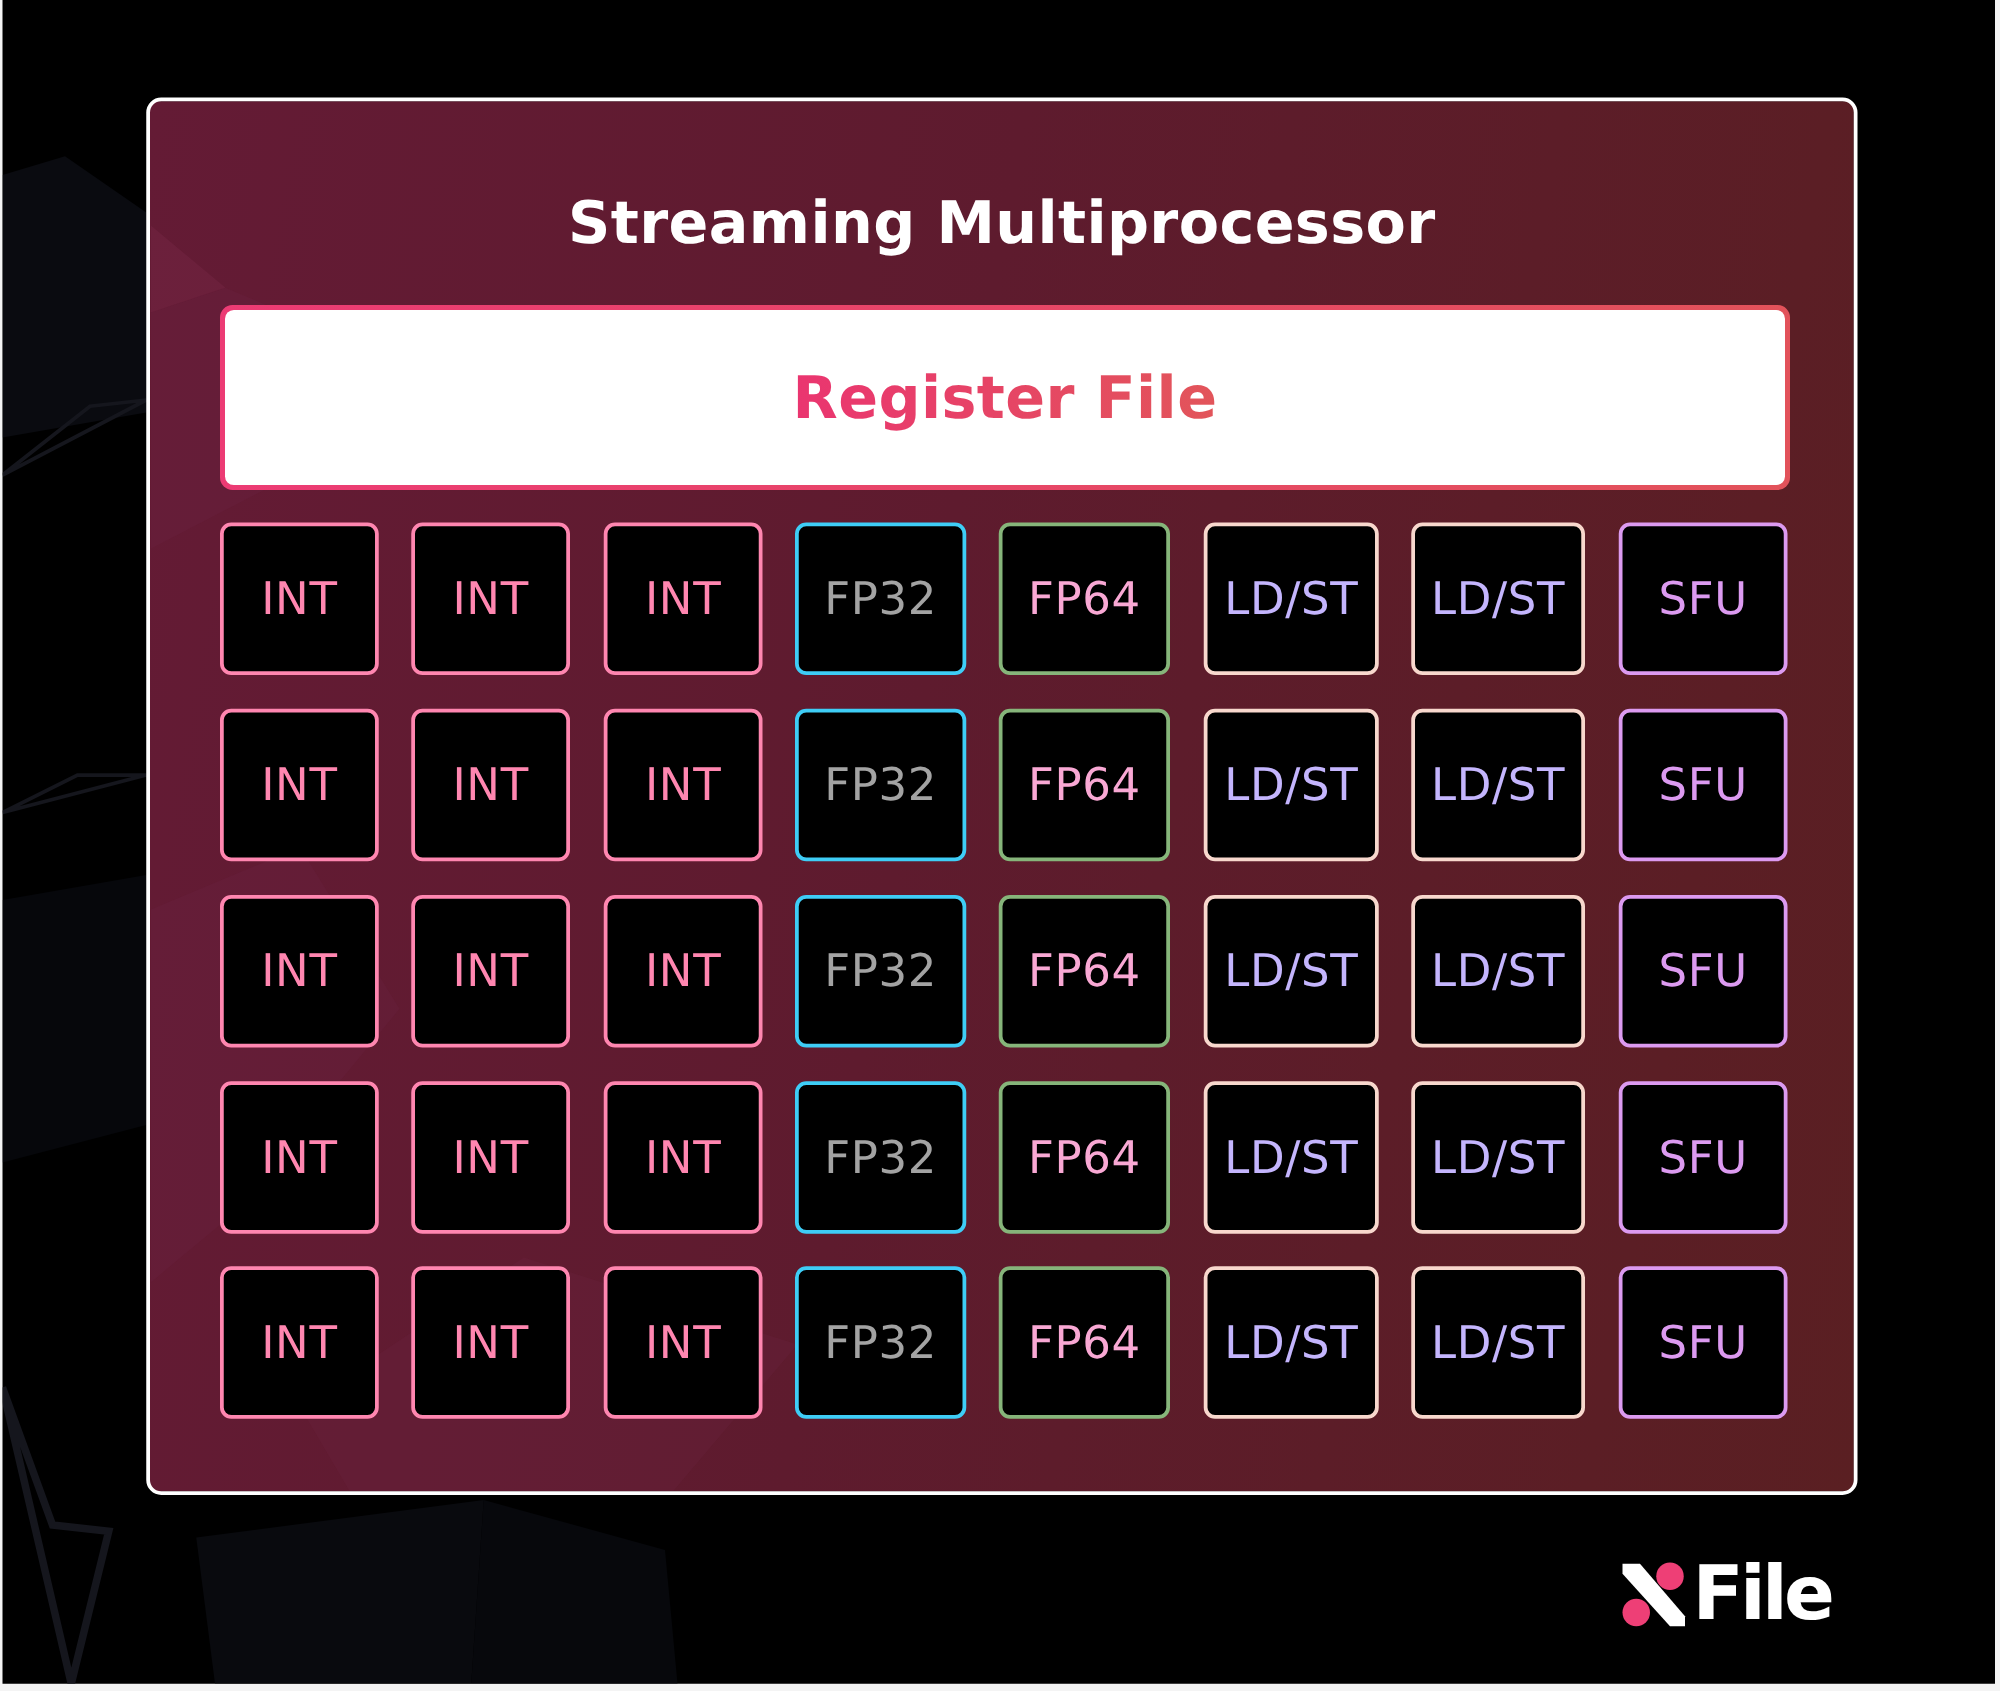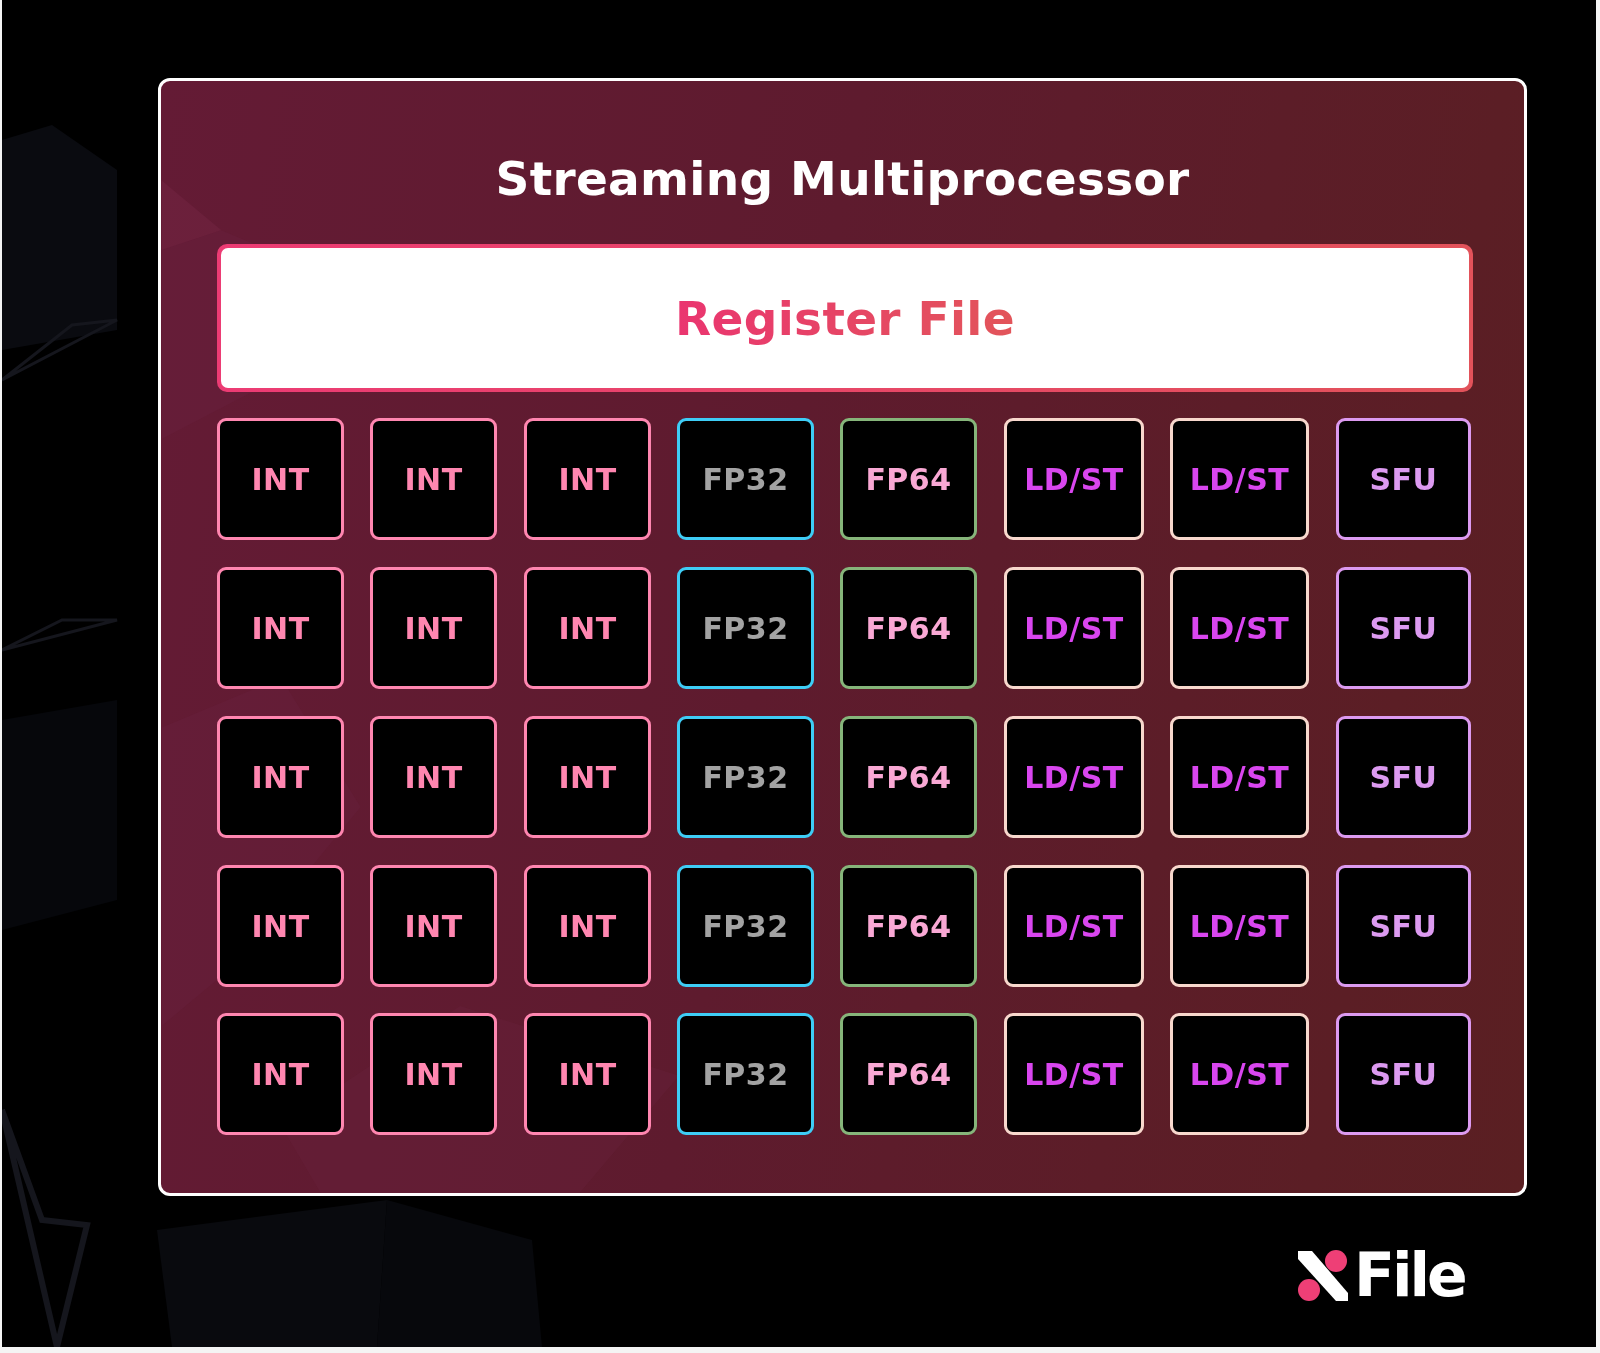--- a/index.html
+++ b/index.html
@@ -31,21 +31,20 @@
       position: absolute;
       left: 115px;
       top: 78px;
       width: 1369px;
       height: 1118px;
       box-sizing: border-box;
       border: 3px solid #ffffff;
       border-radius: 12px;
       background: linear-gradient(100deg, #641b35 0%, #5e1b2e 45%, #5a1f22 100%);
       overflow: hidden;
-      margin-left: 41px;
     }
     .panel-deco {
       position: absolute;
       left: 0; top: 0;
       width: 100%; height: 100%;
       pointer-events: none;
     }
     .title {
       position: absolute;
       left: 0;
@@ -92,28 +91,28 @@
     .unit {
       position: absolute;
       box-sizing: border-box;
       background: #000000;
       border: 3px solid;
       border-radius: 9px;
       display: flex;
       align-items: center;
       justify-content: center;
       font-family: "DejaVu Sans", sans-serif;
-      font-weight: bold;
-      font-size: 30px;
+      font-weight: normal;
+      font-size: 36px;
       letter-spacing: 0.5px;
     }
     .unit.int  { border-color: #ff86b0; color: #ff86b0; }
     .unit.fp32 { border-color: #3ecdf6; color: #a3a3a3; }
     .unit.fp64 { border-color: #86b57a; color: #f9a8d4; }
-    .unit.ldst { border-color: #f8d8cd; color: #d946ef; }
+    .unit.ldst { border-color: #f8d8cd; color: #c4b5fd; }
     .unit.sfu  { border-color: #dc9af0; color: #dc9af0; text-align: right; }
 
     .logo {
       position: absolute;
       left: 1294px;
       top: 1244px;
       height: 62px;
       display: flex;
       align-items: center;
     }

